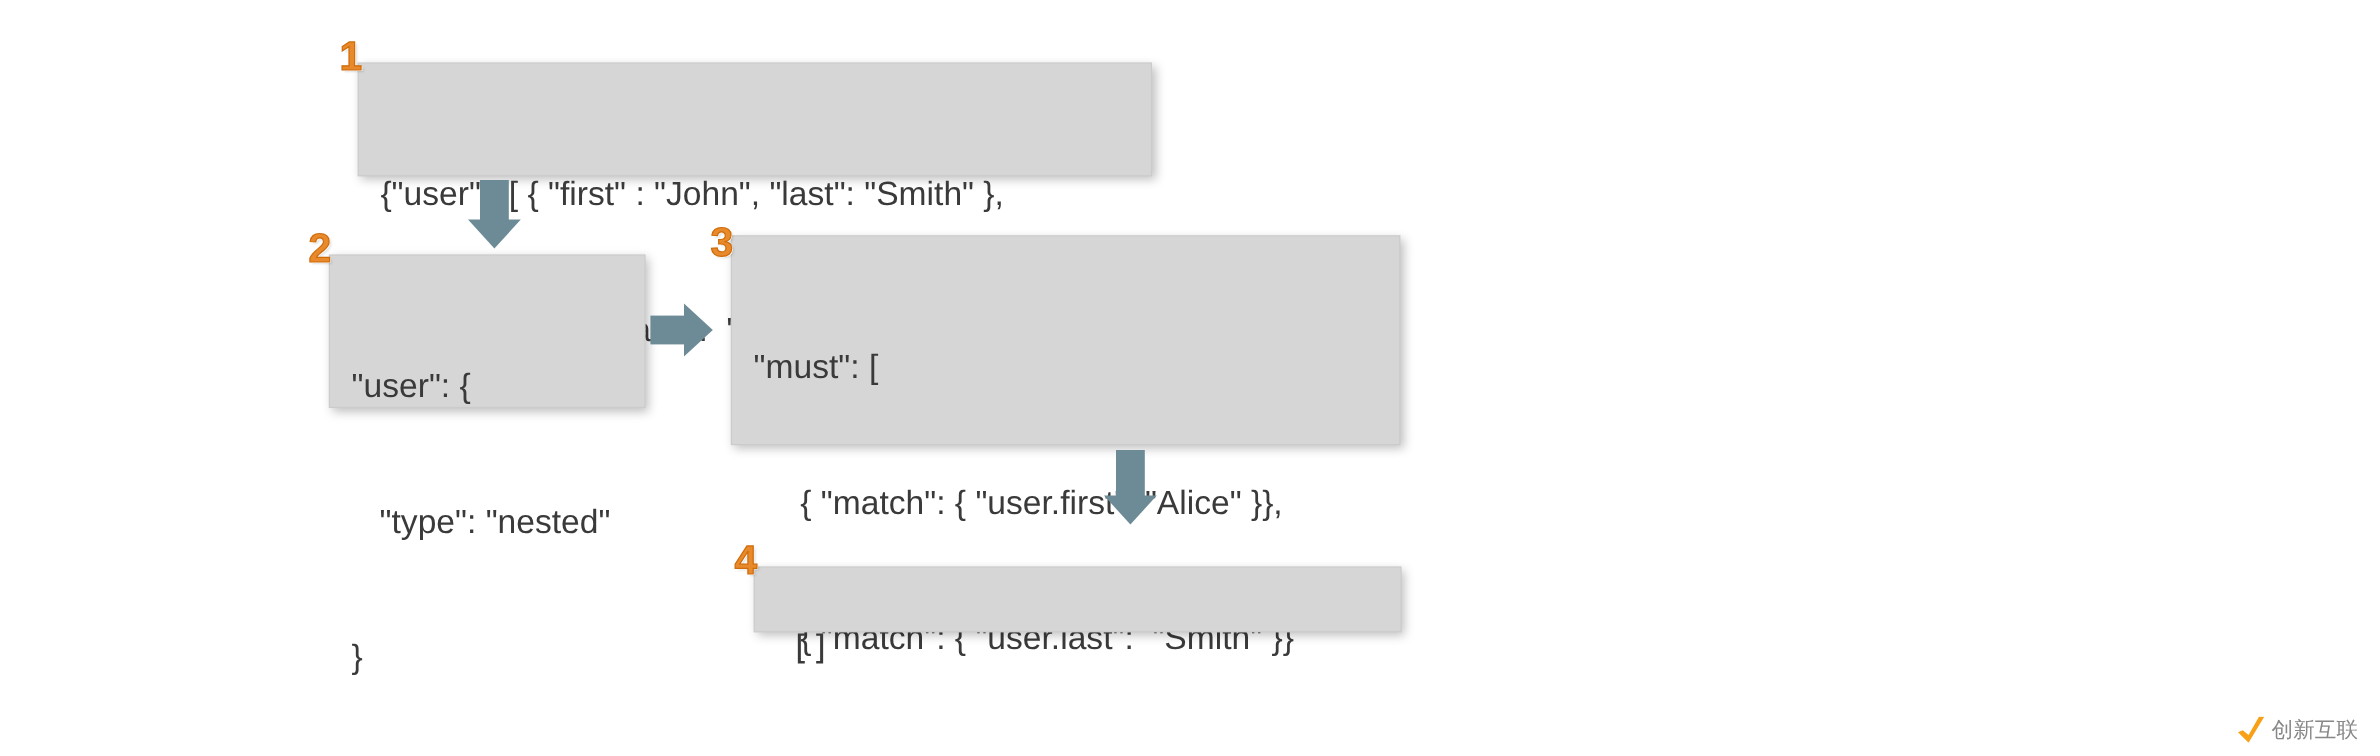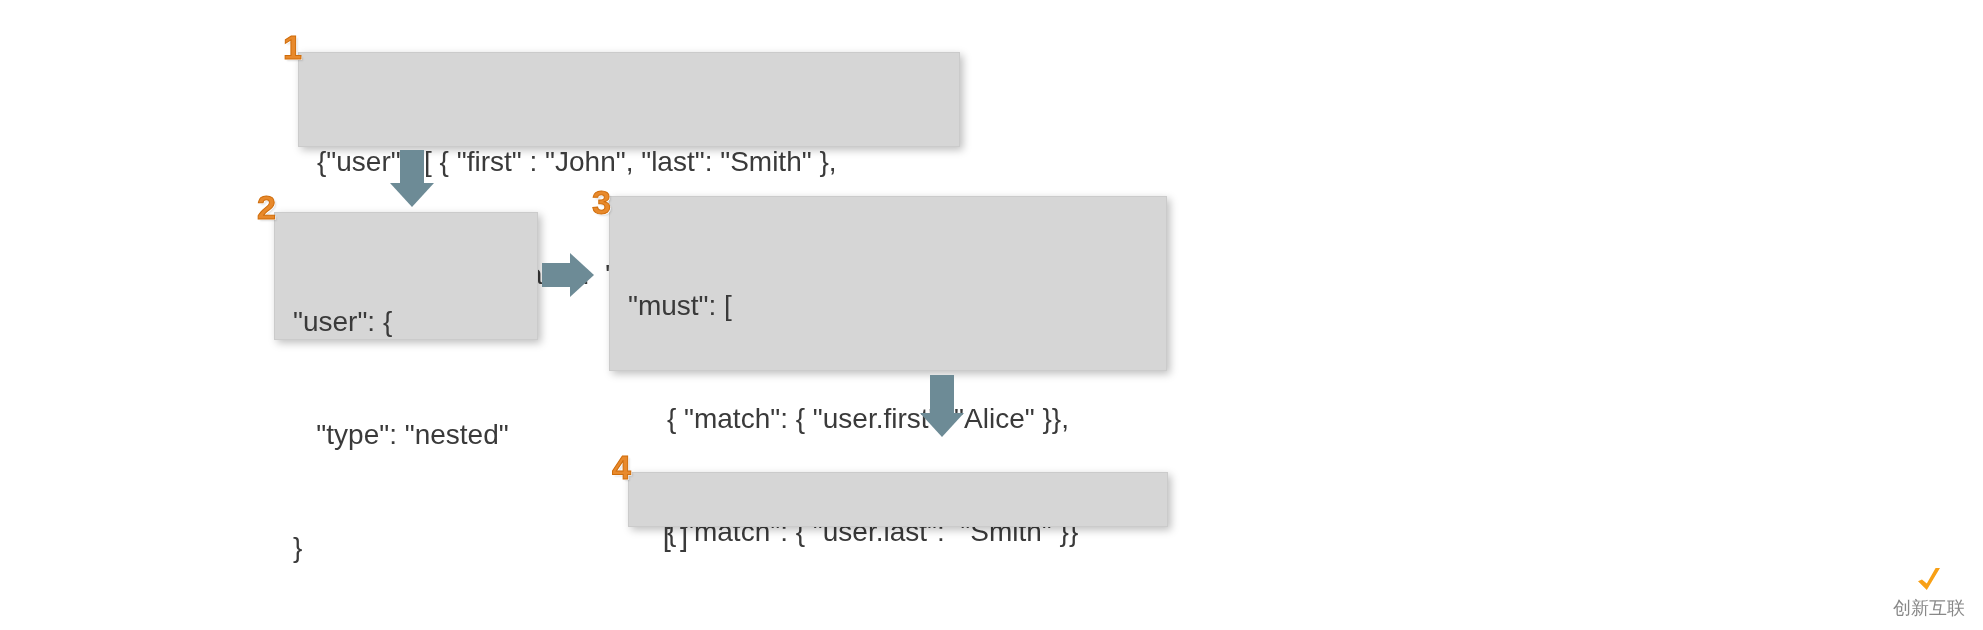--- a/index.html
+++ b/index.html
@@ -63,21 +63,20 @@
     }
     .footer-logo {
       position: absolute;
       right: 18px;
       bottom: 10px;
       display: flex;
       align-items: center;
       gap: 6px;
       font-size: 18px;
       color: #888;
-      flex-direction: column;
     }
     .footer-logo .mark {
       width: 22px;
       height: 22px;
       background: #f8a016;
       clip-path: polygon(0 60%, 40% 100%, 100% 0, 80% 0, 40% 70%, 18% 52%);
       display: inline-block;
     }
     .result-caret {
       display: inline-block;

